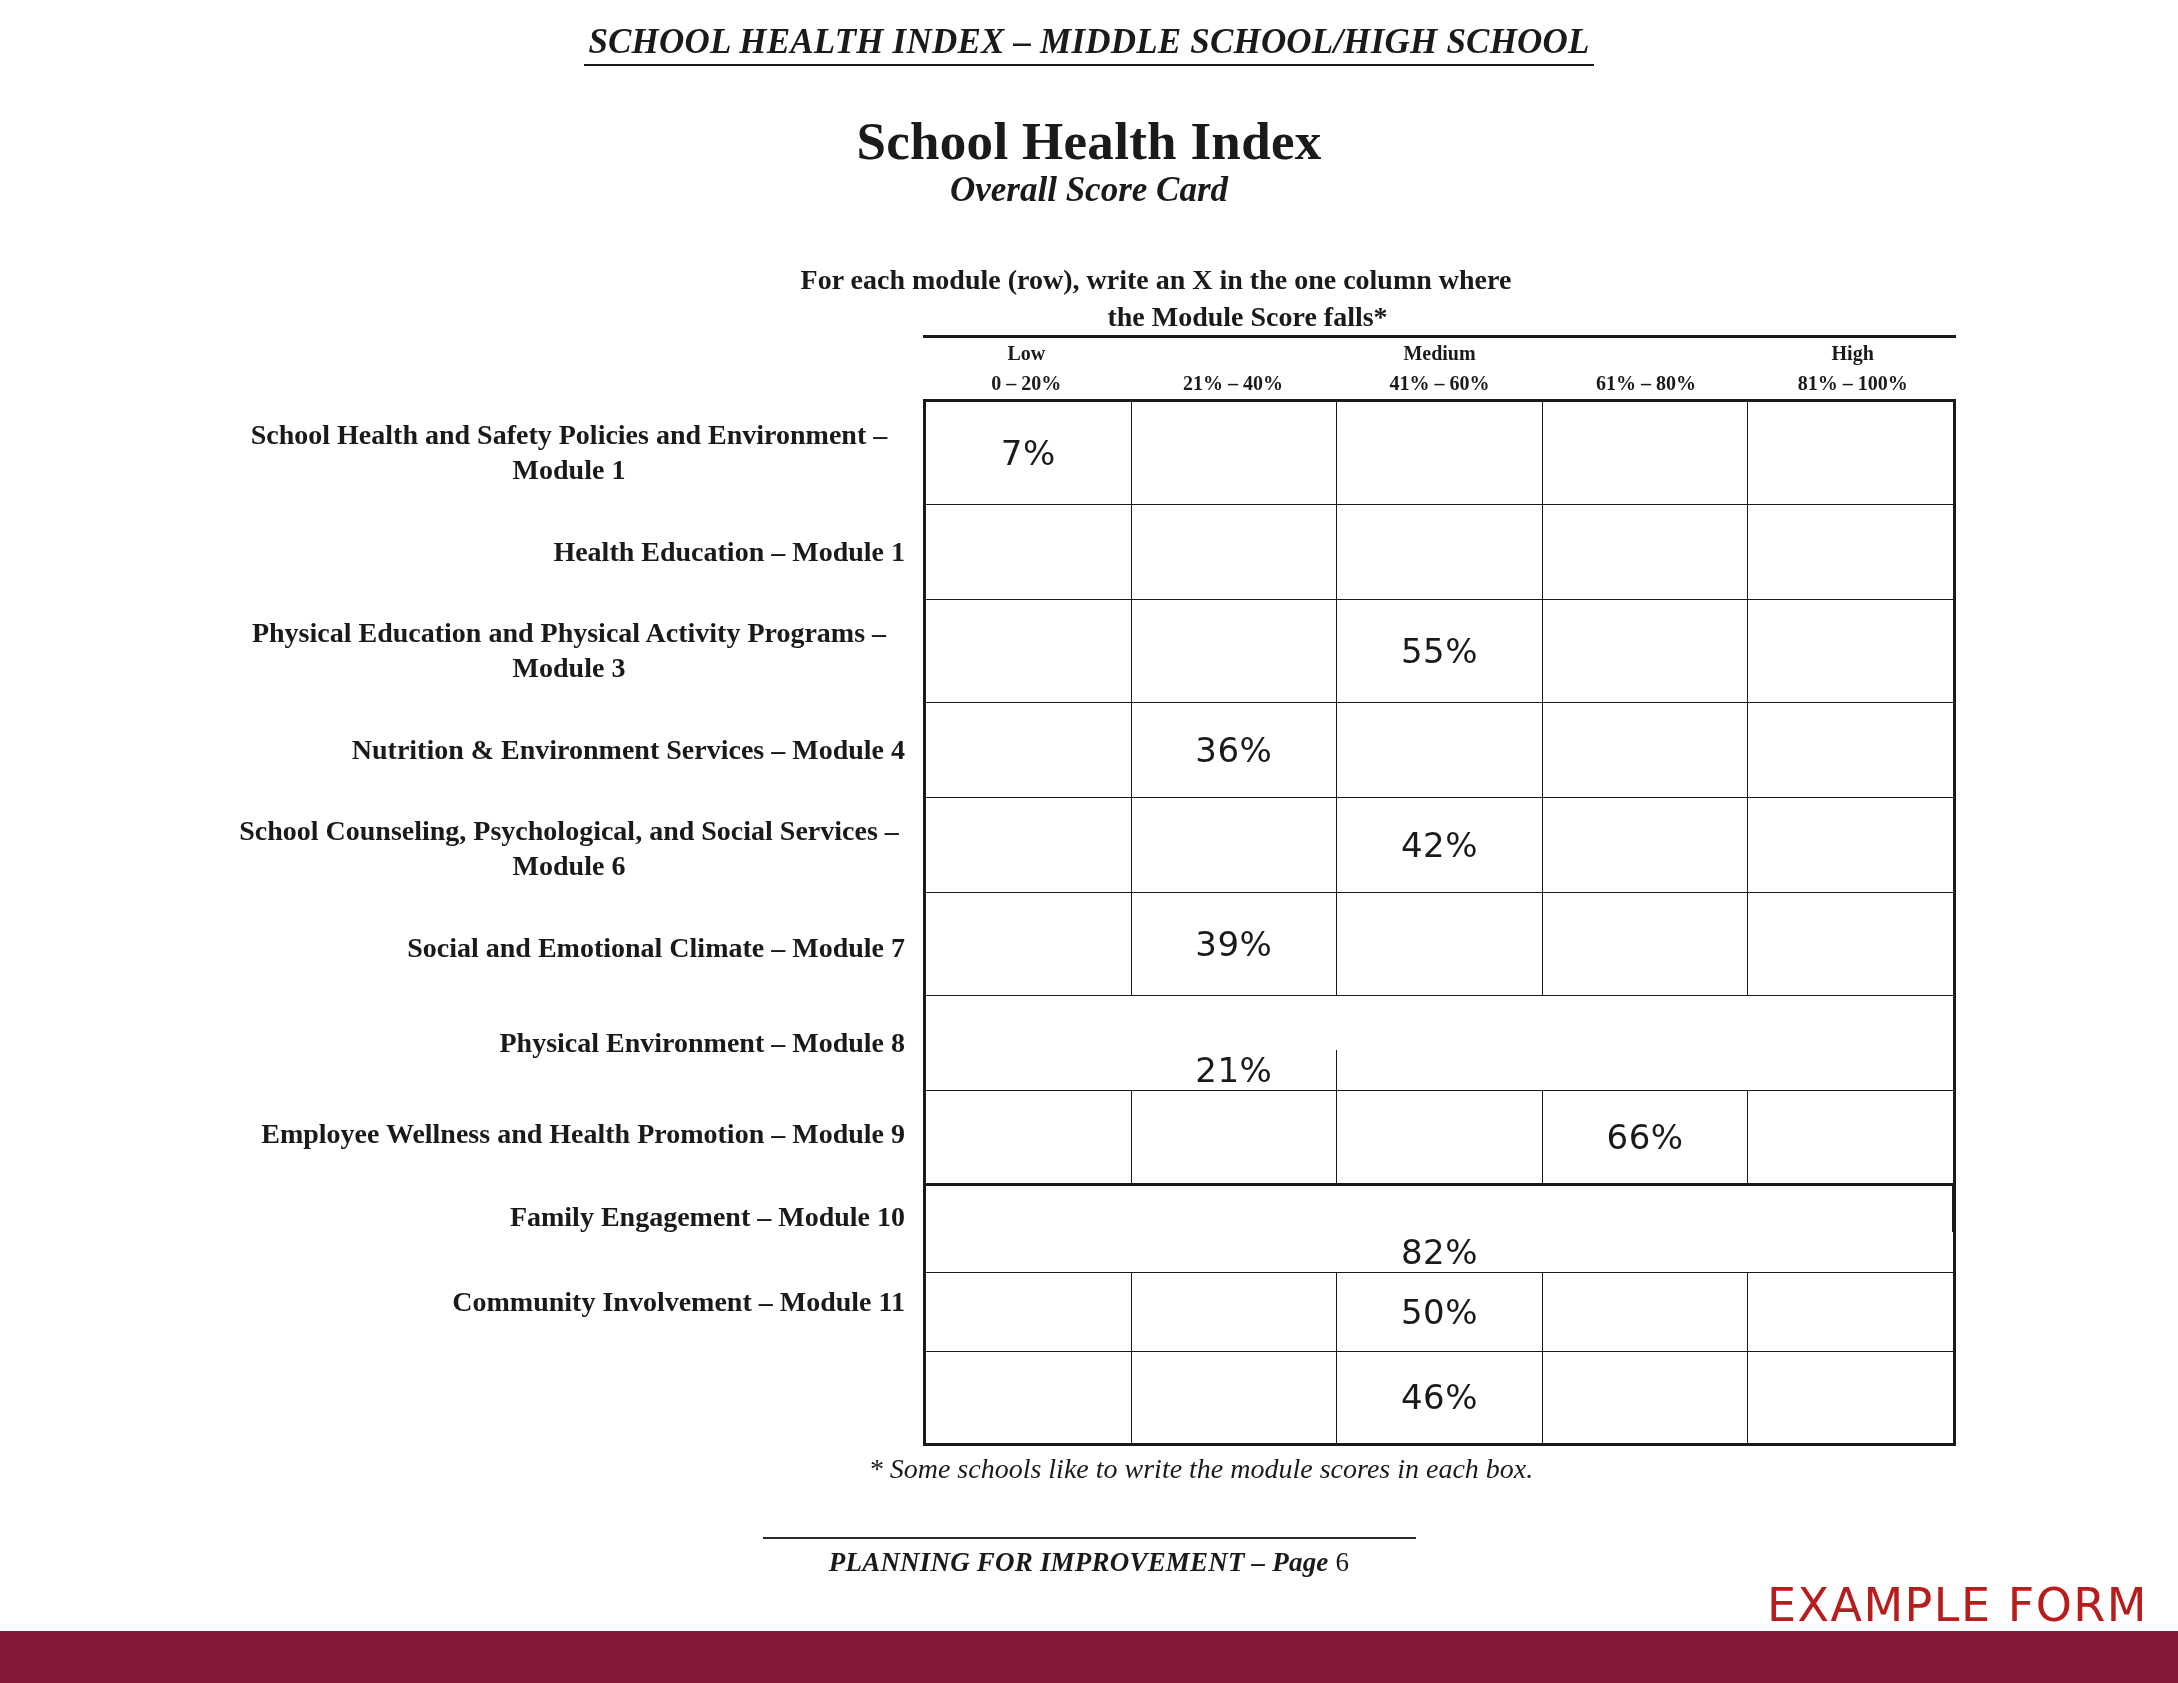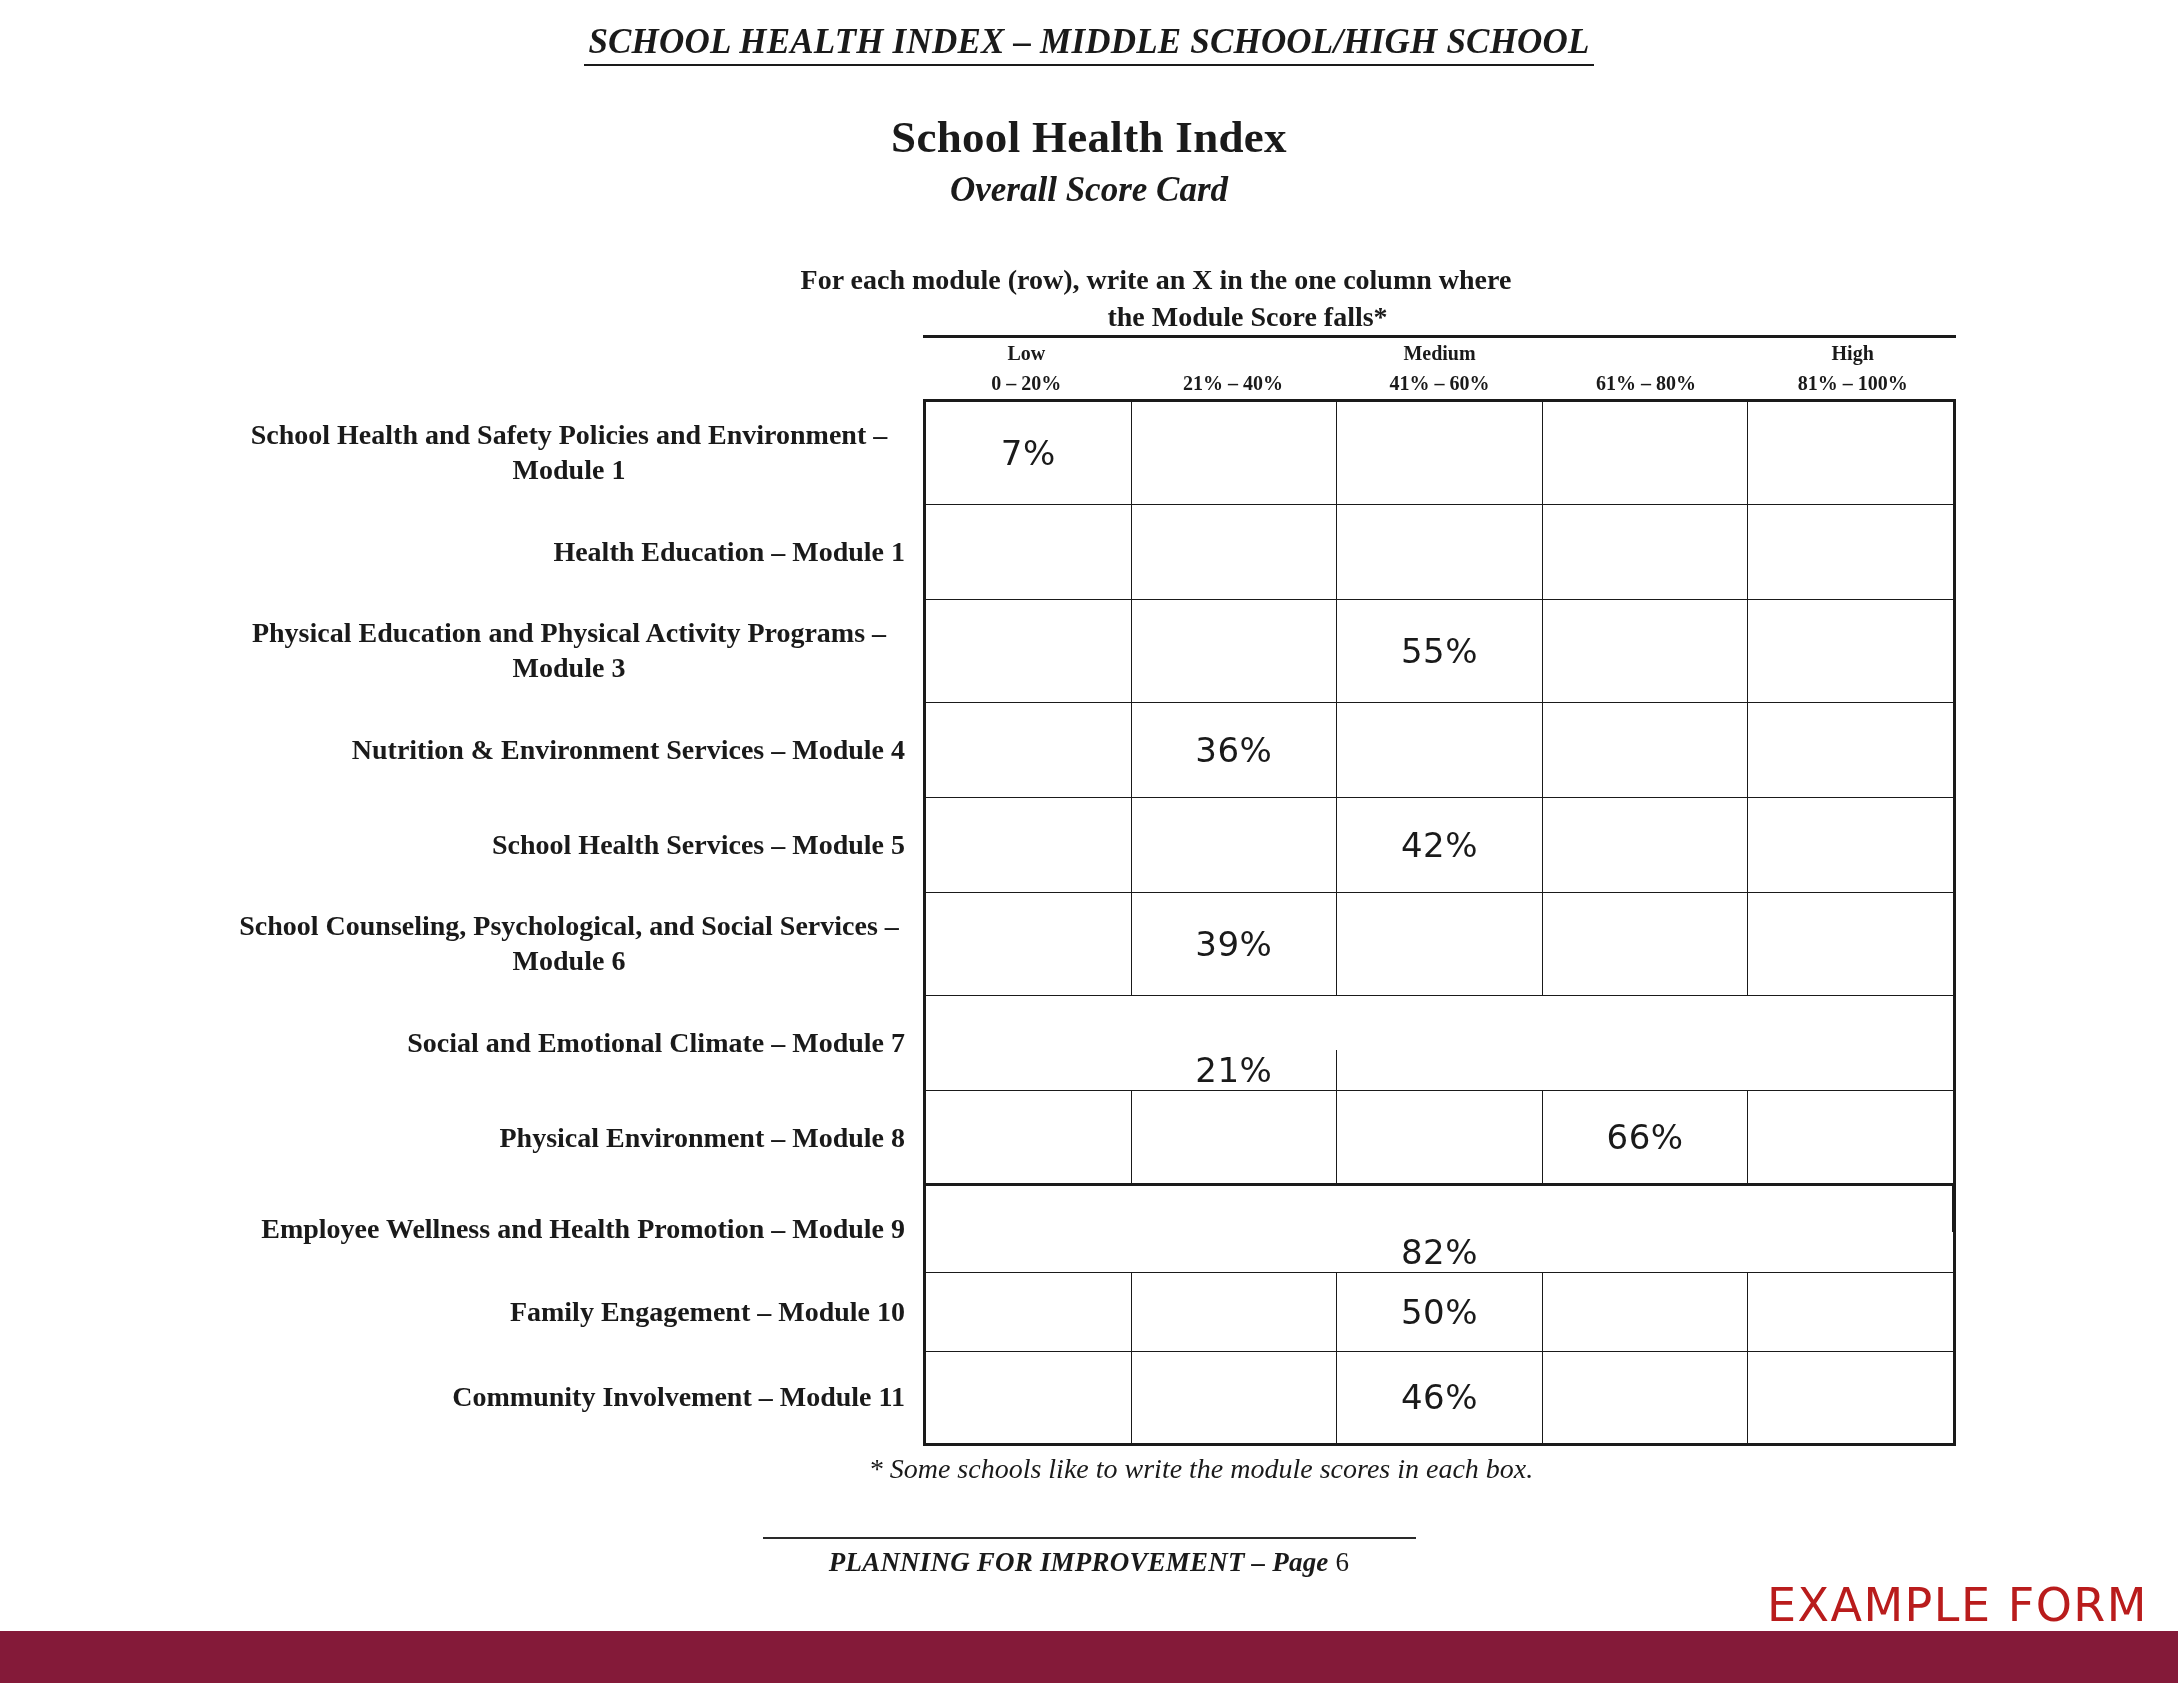--- a/index.html
+++ b/index.html
@@ -35,21 +35,21 @@
   }
 
   
   .doc-title {
     position: absolute;
     top: 111px;
     left: 0;
     width: 2178px;
     text-align: center;
     font-weight: bold;
-    font-size: 45px;
+    font-size: 53px;
     letter-spacing: 0.3px;
   }
   .doc-subtitle {
     position: absolute;
     top: 170px;
     left: 0;
     width: 2178px;
     text-align: center;
     font-weight: bold;
     font-style: italic;
@@ -261,21 +261,20 @@
       <span class="grp-range">81% – 100%</span>
     </div>
   </div>
 
   <div class="grid-wrap">
     <div class="row-labels" id="row-labels">
         <div class="rlabel" style="height: 103px;">School Health and Safety Policies and Environment – Module 1</div>
         <div class="rlabel" style="height: 95px;">Health Education – Module 1</div>
         <div class="rlabel" style="height: 103px;">Physical Education and Physical Activity Programs – Module 3</div>
         <div class="rlabel" style="height: 95px;">Nutrition &amp; Environment Services – Module 4</div>
-        <div class="rlabel" style="height: 95px;">School Health Services – Module 5</div>
         <div class="rlabel" style="height: 103px;">School Counseling, Psychological, and Social Services – Module 6</div>
         <div class="rlabel" style="height: 95px;">Social and Emotional Climate – Module 7</div>
         <div class="rlabel" style="height: 95px;">Physical Environment – Module 8</div>
         <div class="rlabel" style="height: 87px;">Employee Wellness and Health Promotion – Module 9</div>
         <div class="rlabel" style="height: 79px;">Family Engagement – Module 10</div>
         <div class="rlabel" style="height: 91px;">Community Involvement – Module 11</div>
       </div>
     <div class="grid" id="score-grid">
         <div class="srow" style="height: 103px;">
           <div class="scell">7%</div>

